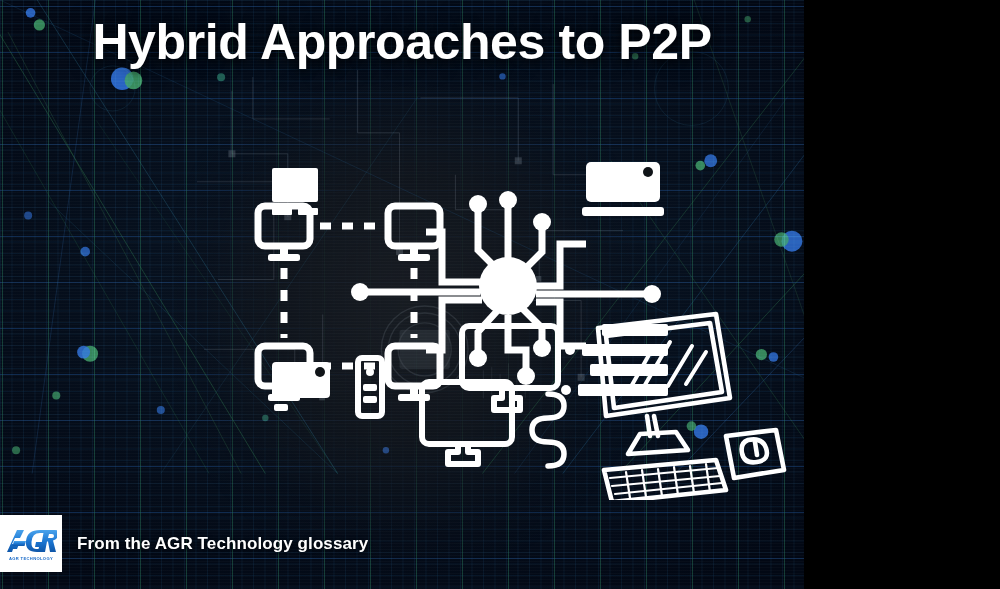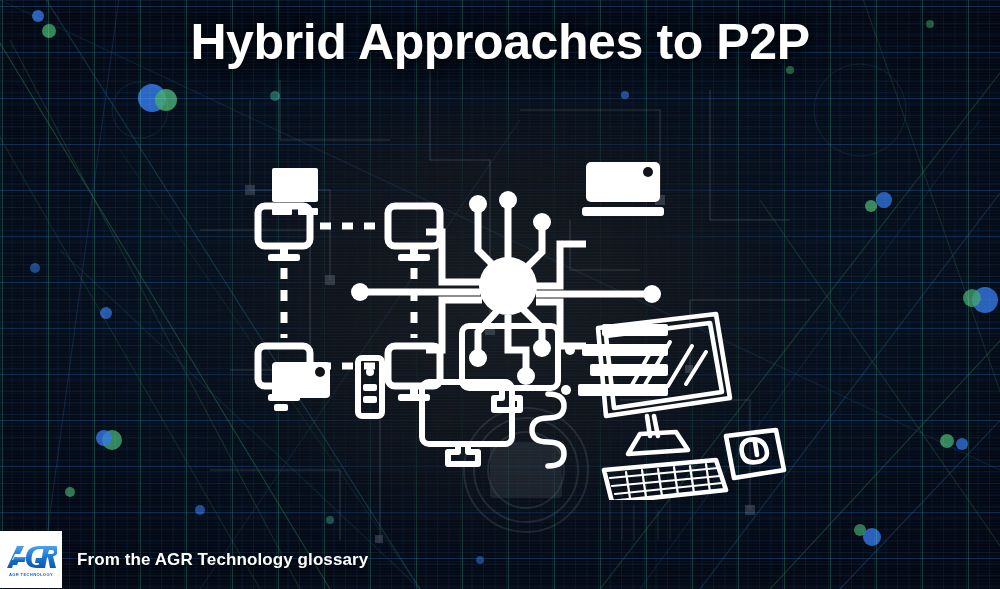--- a/index.html
+++ b/index.html
@@ -7,21 +7,21 @@
     margin: 0;
     padding: 0;
     background: #000;
   }
   body {
     font-family: "Liberation Sans", sans-serif;
   }
 
   #banner {
     position: relative;
-    width: 1000px;
+    width: 804px;
     height: 589px;
     overflow: hidden;
     background: #0369a1;
   }
 
   
   .bg-layer {
     position: absolute;
     inset: 0;
     pointer-events: none;
@@ -98,21 +98,21 @@
     font-weight: bold;
     line-height: 72px;
     letter-spacing: -0.4px;
     text-shadow: 0 2px 10px rgba(0,0,0,0.75), 0 0 26px rgba(0,0,0,0.55);
     white-space: nowrap;
   }
 
   
   #footer {
     position: absolute;
-    left: 0; bottom: 0;
+    left: 0; bottom: 16px;
     height: 59px;
     display: flex;
     align-items: center;
   }
   #logo-box {
     width: 62px;
     height: 57px;
     background: #ffffff;
     display: flex;
     flex-direction: column;

